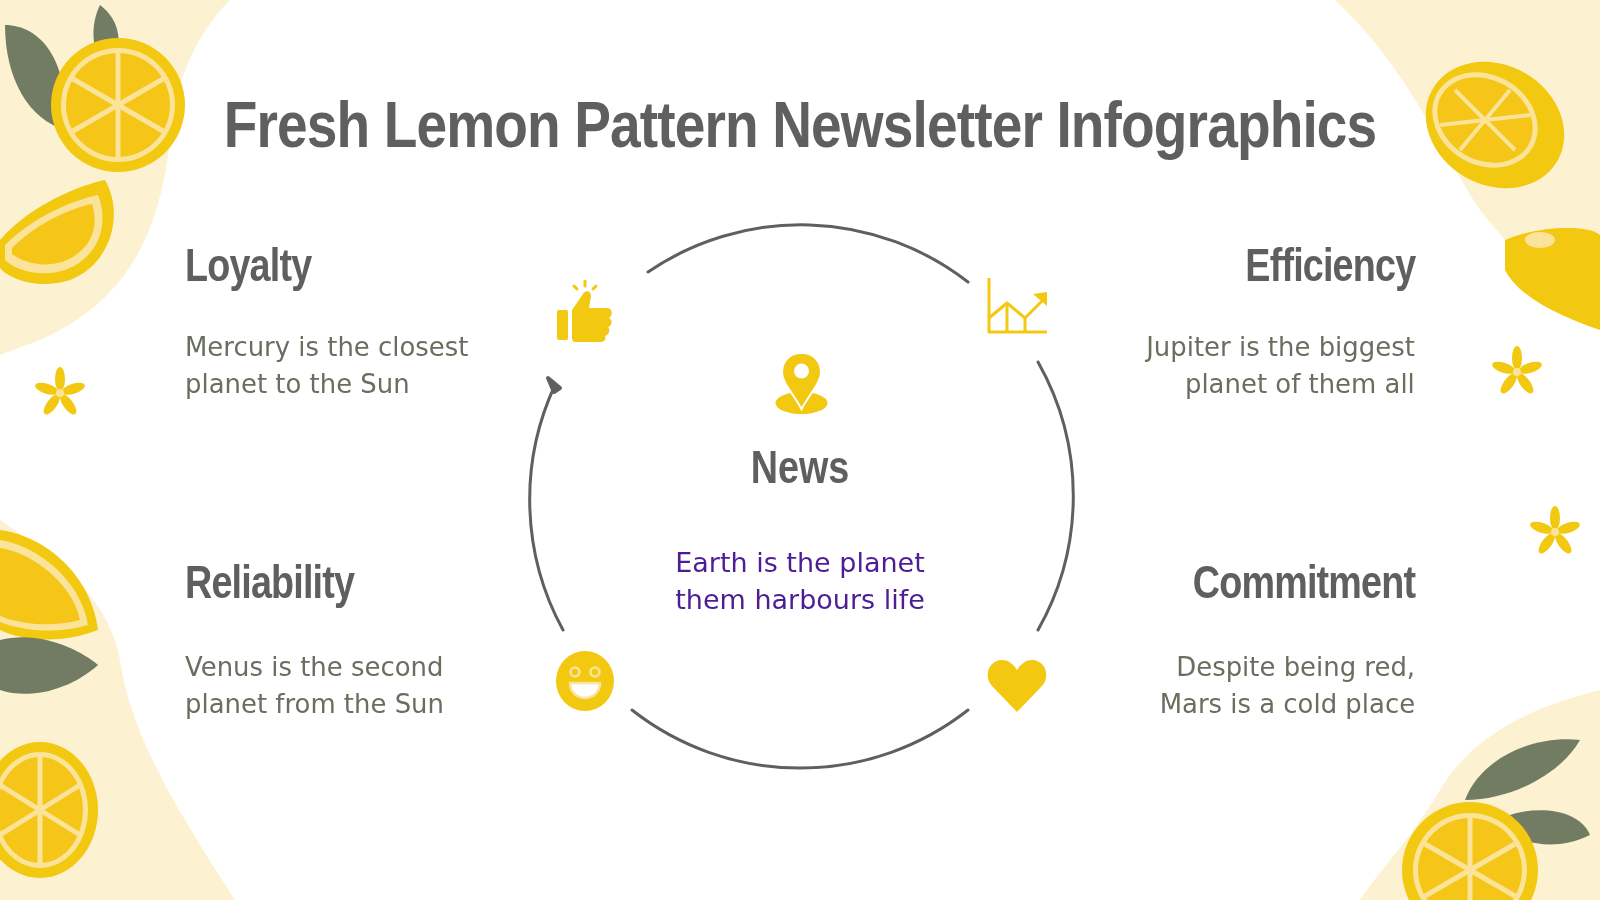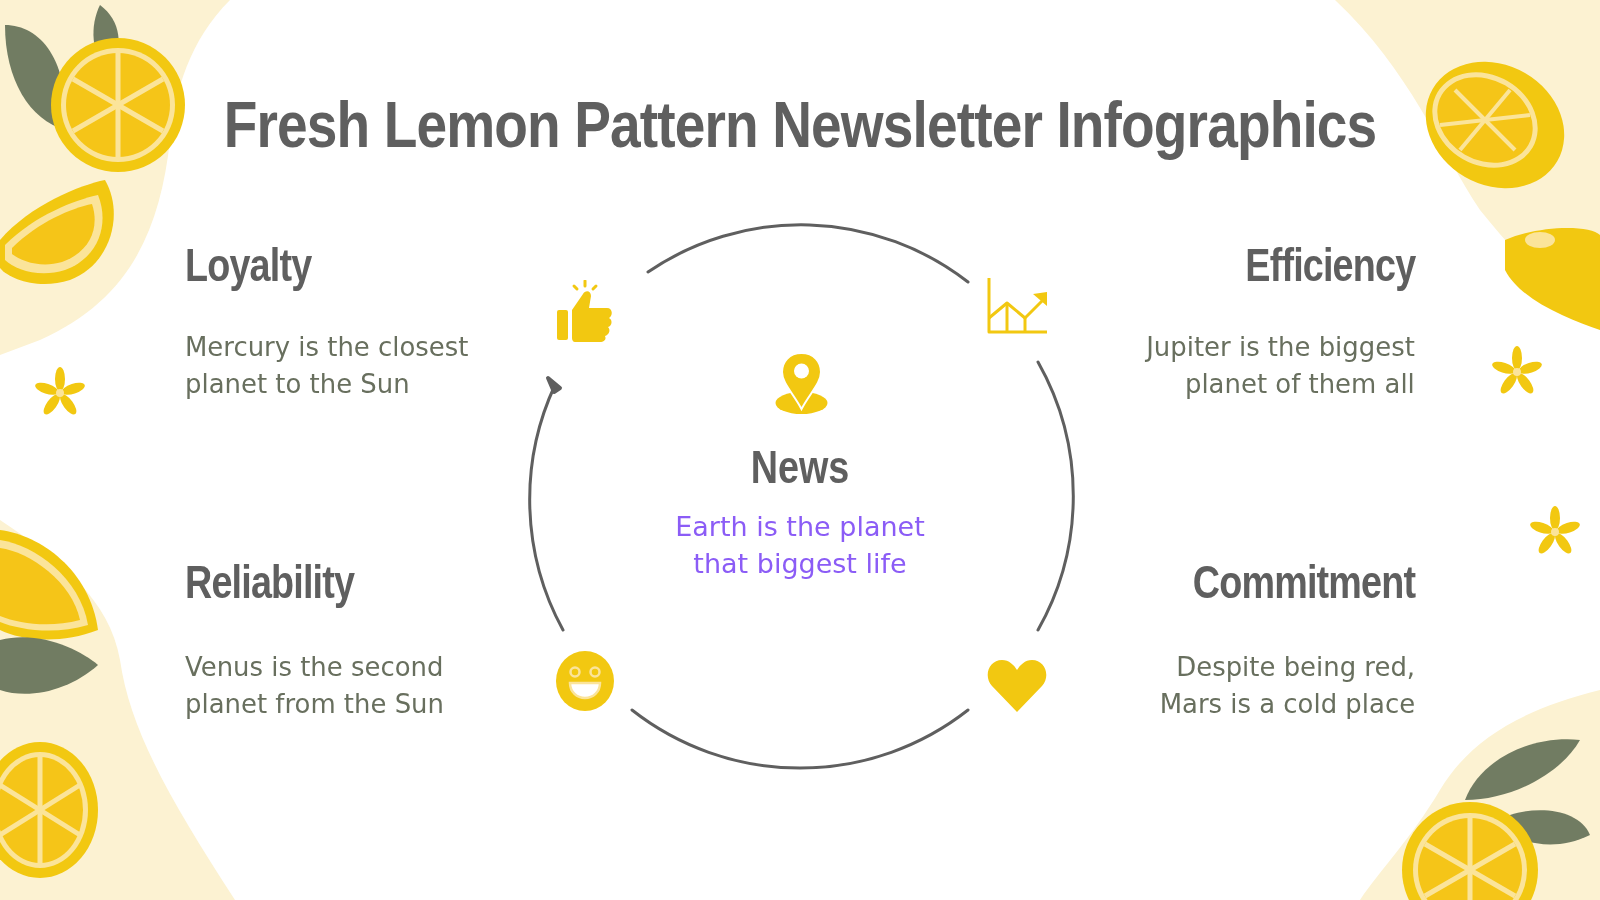--- a/index.html
+++ b/index.html
@@ -34,22 +34,22 @@
   .heading.right { transform-origin: right; transform: scaleX(0.82); }
   .desc.left, .desc.right { transform: scaleX(0.96); }
   .desc.left { transform-origin: left; }
   .desc.right { transform-origin: right; }
   .center-heading {
     position: absolute; left: 0; right: 0; top: 440px; text-align: center;
     font-family: "Liberation Sans", sans-serif; font-weight: bold;
     font-size: 46px; color: #5f5f5f; transform: scaleX(0.82);
   }
   .center-desc {
-    position: absolute; left: 0; right: 0; top: 508px; text-align: center;
-    font-size: 27px; line-height: 37px; color: #8b5cf6;
+    position: absolute; left: 0; right: 0; top: 544px; text-align: center;
+    font-size: 27px; line-height: 37px; color: #4c1d95;
   }
   .icon { position: absolute; }
 </style>
 </head>
 <body>
 
 <svg class="bg" width="1600" height="900" viewBox="0 0 1600 900">
 
   <path d="M0,0 L230,0 C190,40 175,90 170,140 C160,230 130,300 40,340 L0,355 Z" fill="#fcf2d2"></path>
   <path d="M0,520 C60,560 110,600 120,660 C130,730 170,800 235,900 L0,900 Z" fill="#fcf2d2"></path>
@@ -225,14 +225,14 @@
 
 <div class="heading right" style="top:555px">Commitment</div>
 <div class="desc right" style="top:648px">
   <div>Despite being red,</div>
   <div>Mars is a cold place</div>
 </div>
 
 <div class="center-heading">News</div>
 <div class="center-desc">
   <div>Earth is the planet</div>
-  <div>that biggest life</div>
+  <div>them harbours life</div>
 </div>
 
 </body></html>

